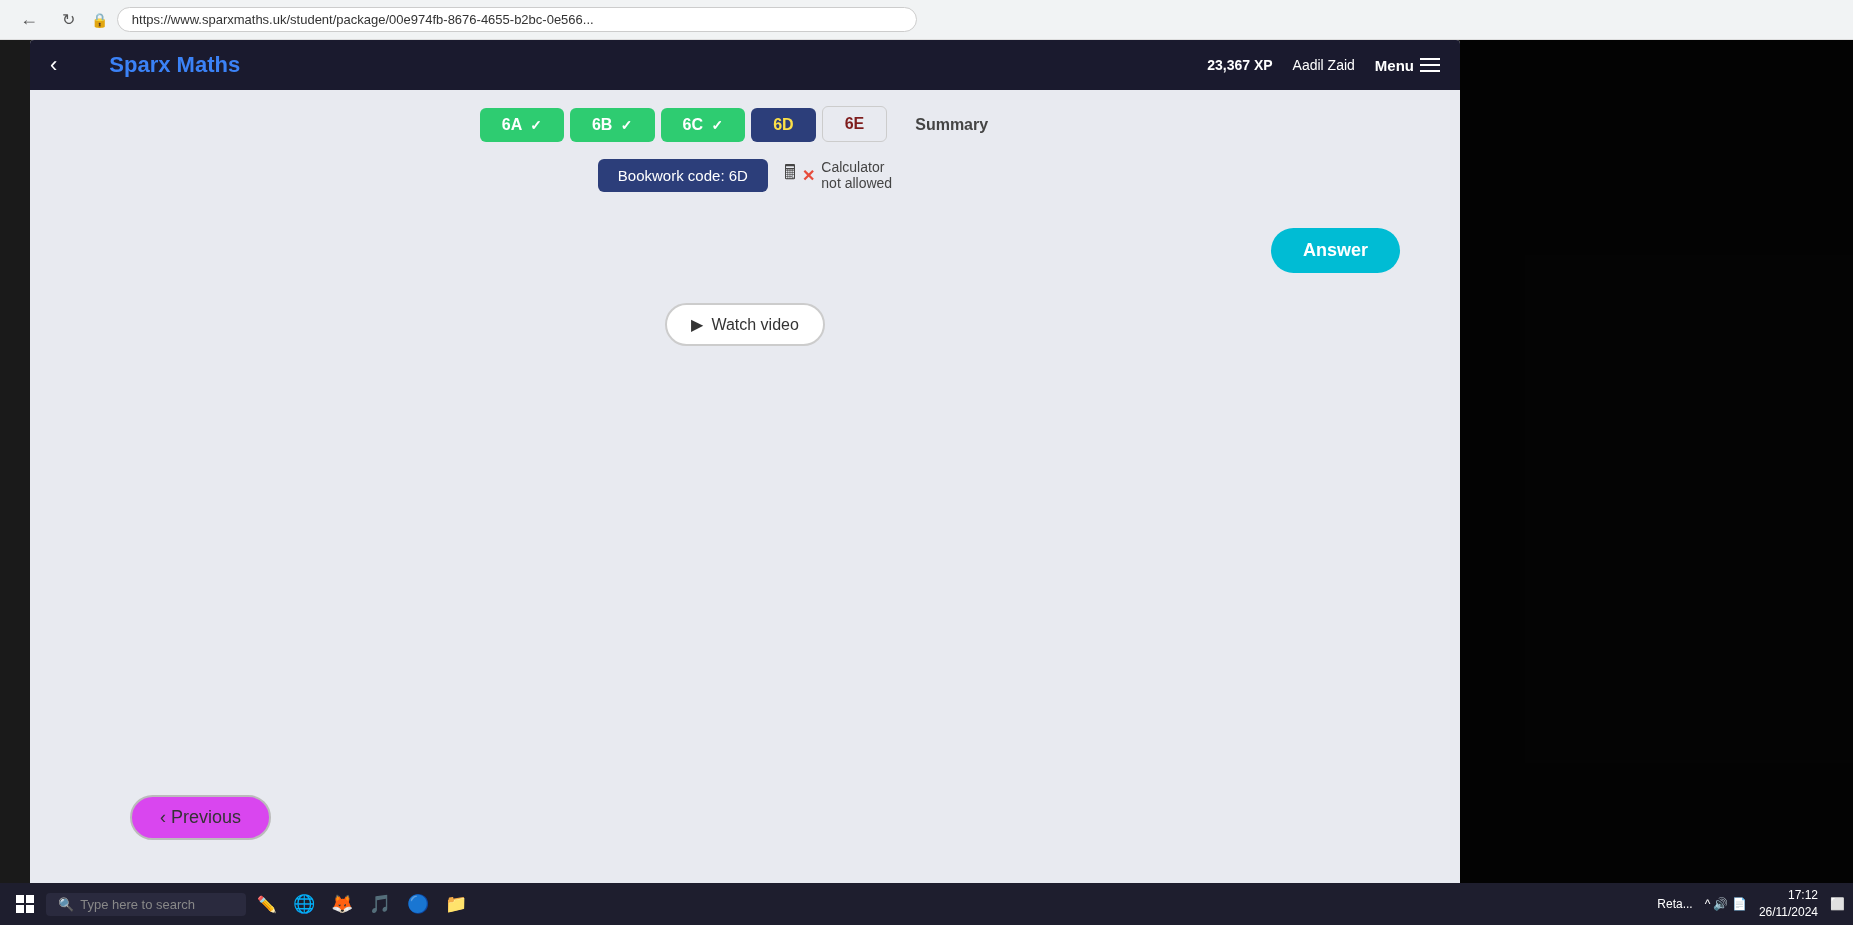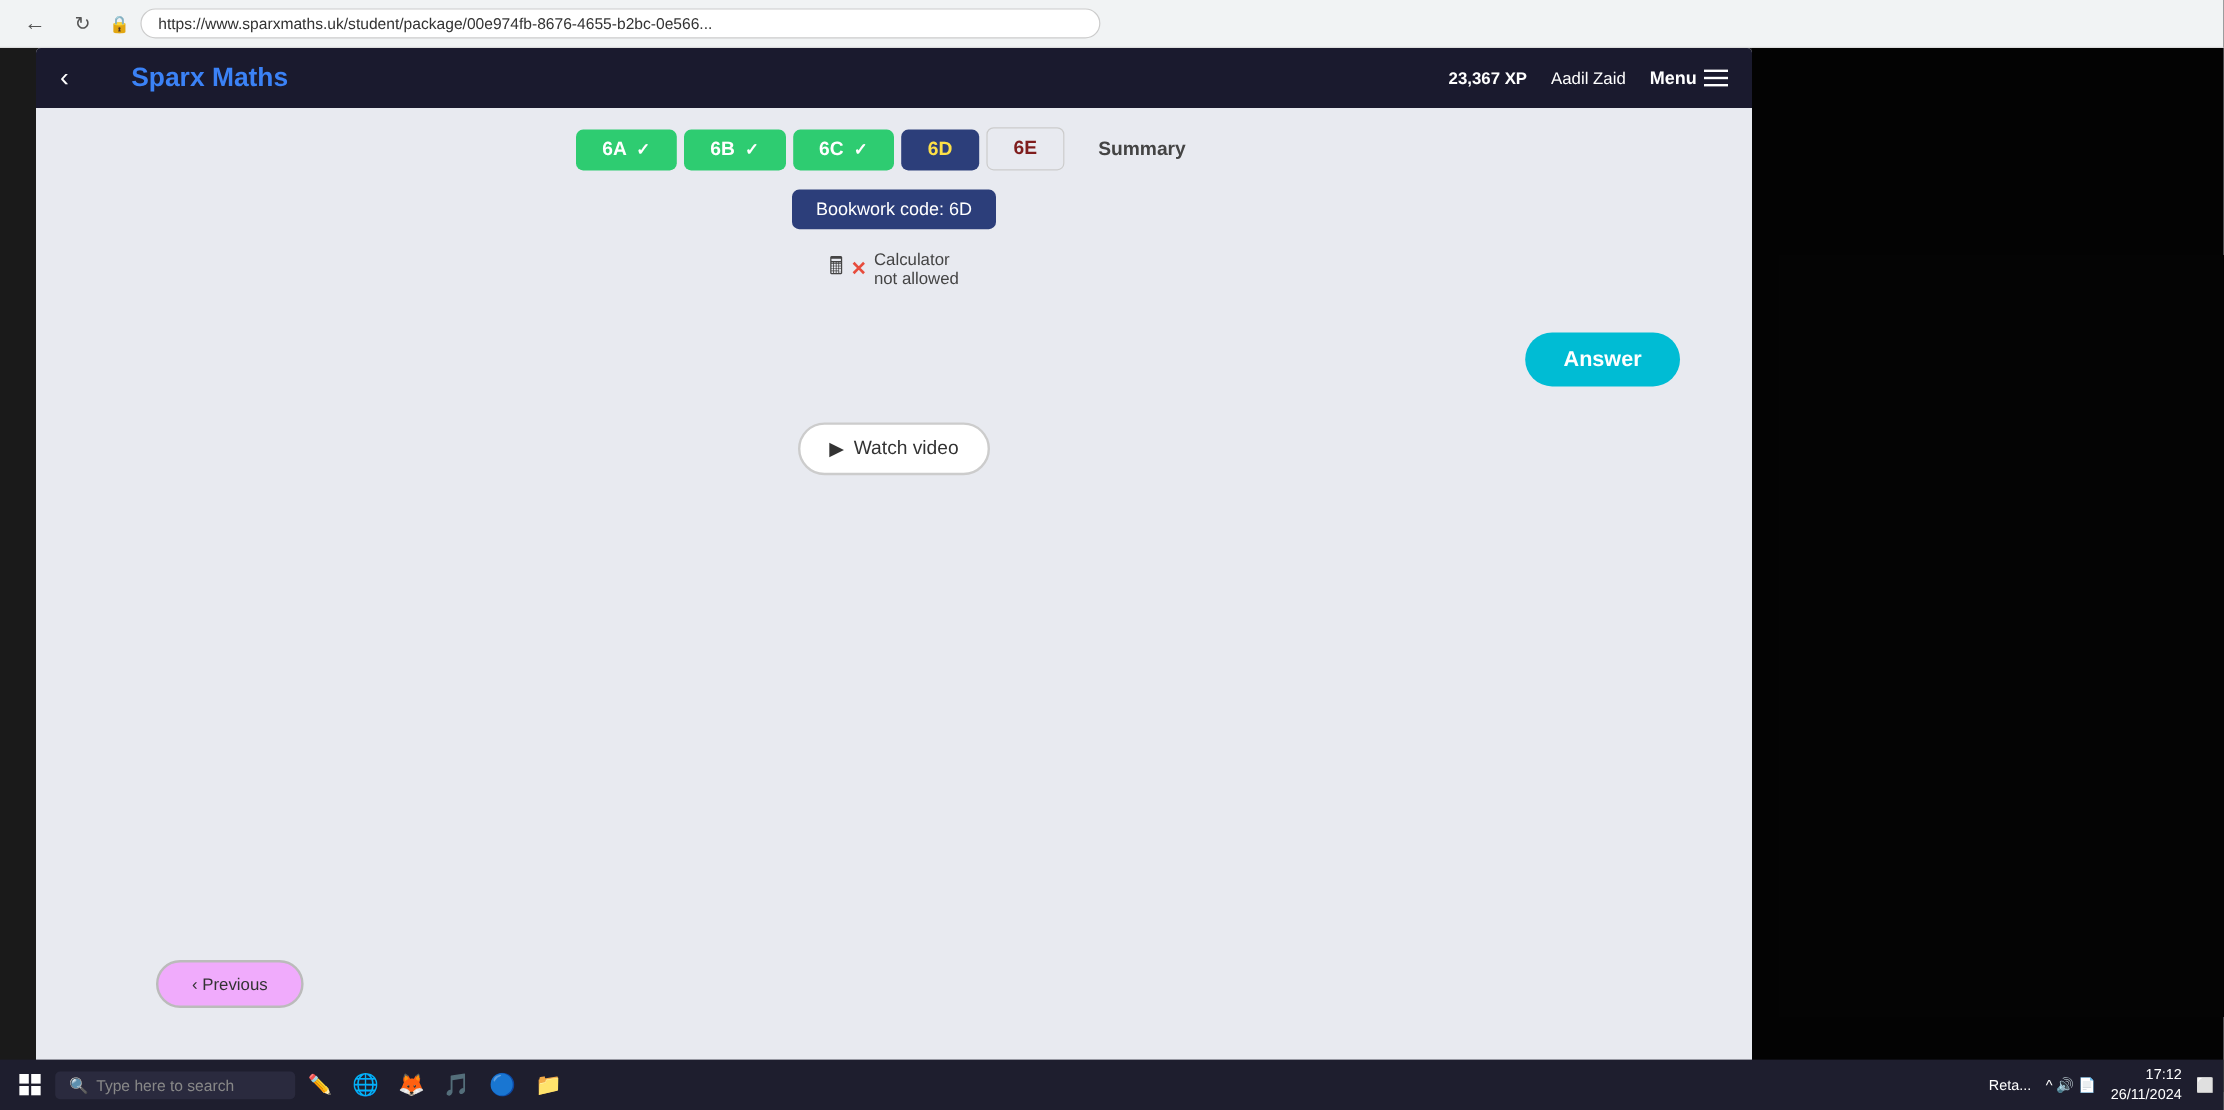--- a/index.html
+++ b/index.html
@@ -179,21 +179,20 @@
       font-size: 14px;
     }
 
     
     .bookwork-bar {
       display: flex;
       align-items: center;
       justify-content: center;
       gap: 16px;
       padding: 8px 0 16px 0;
-      flex-direction: column;
     }
 
     .bookwork-code-box {
       background: #2c3e7a;
       color: white;
       padding: 8px 20px;
       border-radius: 6px;
       font-size: 15px;
       font-weight: 500;
     }
@@ -281,25 +280,25 @@
     }
 
     
     .previous-btn-area {
       position: absolute;
       bottom: 70px;
       left: 100px;
     }
 
     .previous-btn {
-      background: #f0abfc;
+      background: #d946ef;
       border: 2px solid #bbb;
       border-radius: 25px;
       padding: 10px 28px;
-      font-size: 14px;
+      font-size: 18px;
       font-weight: 500;
       cursor: pointer;
       color: #333;
       display: flex;
       align-items: center;
       gap: 6px;
     }
 
     
     .taskbar {

